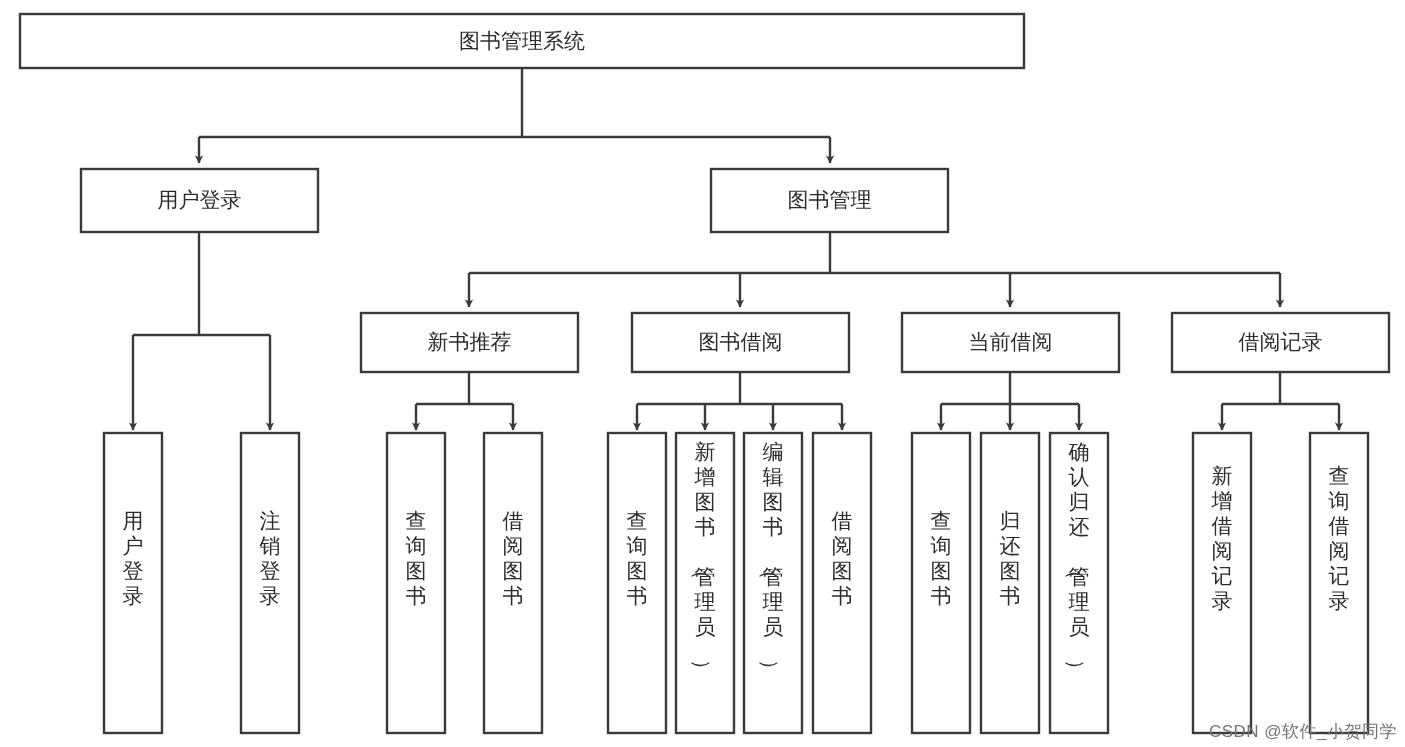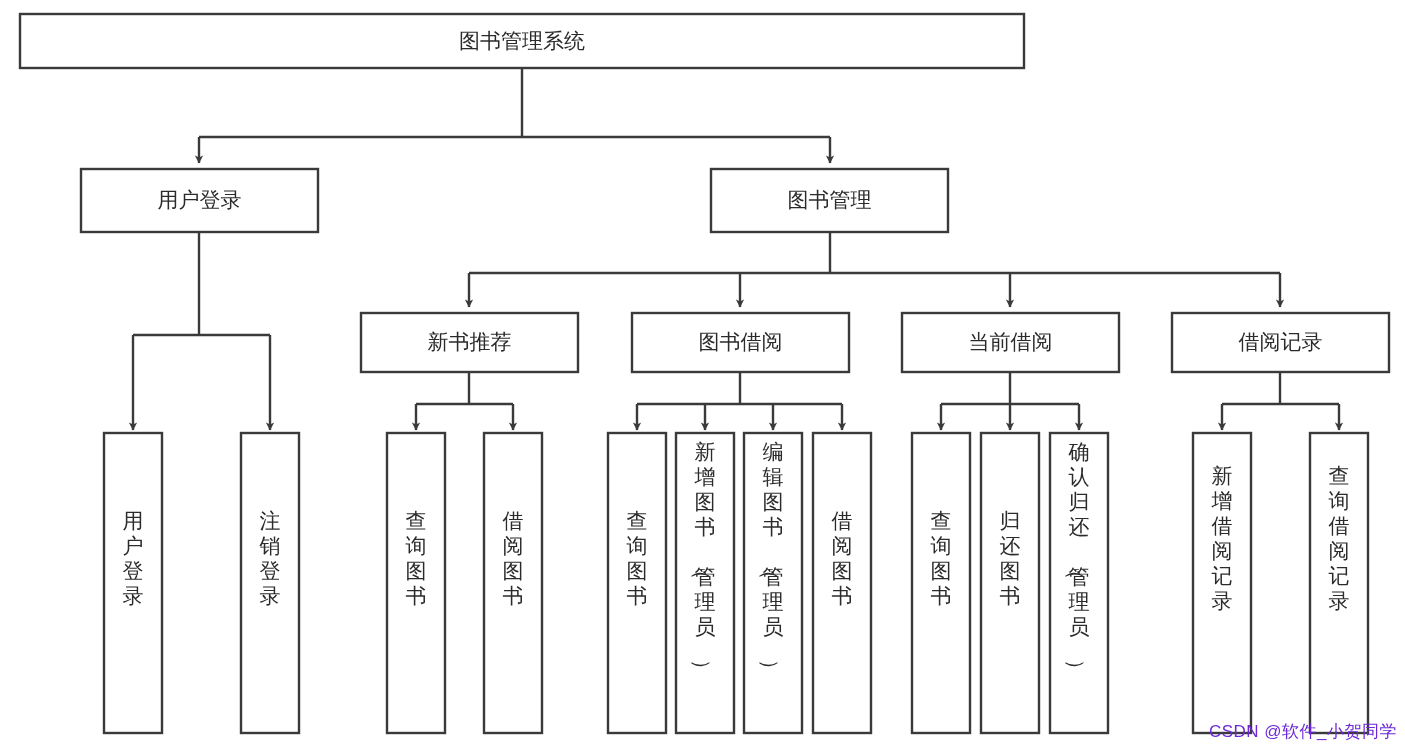--- a/index.html
+++ b/index.html
@@ -53,21 +53,21 @@
     font-size: 21px;
     fill: #2b2b2b;
     text-anchor: middle;
   }
   .watermark {
     position: absolute;
     right: 8px;
     bottom: 4px;
     font-family: "Liberation Sans", "DejaVu Sans", sans-serif;
     font-size: 17px;
-    color: #6d28d9;
+    color: #737373;
     letter-spacing: 0.5px;
     white-space: nowrap;
     user-select: none;
   }
 </style>
 </head>
 <body>
 
 <div id="diagram-root">
 

